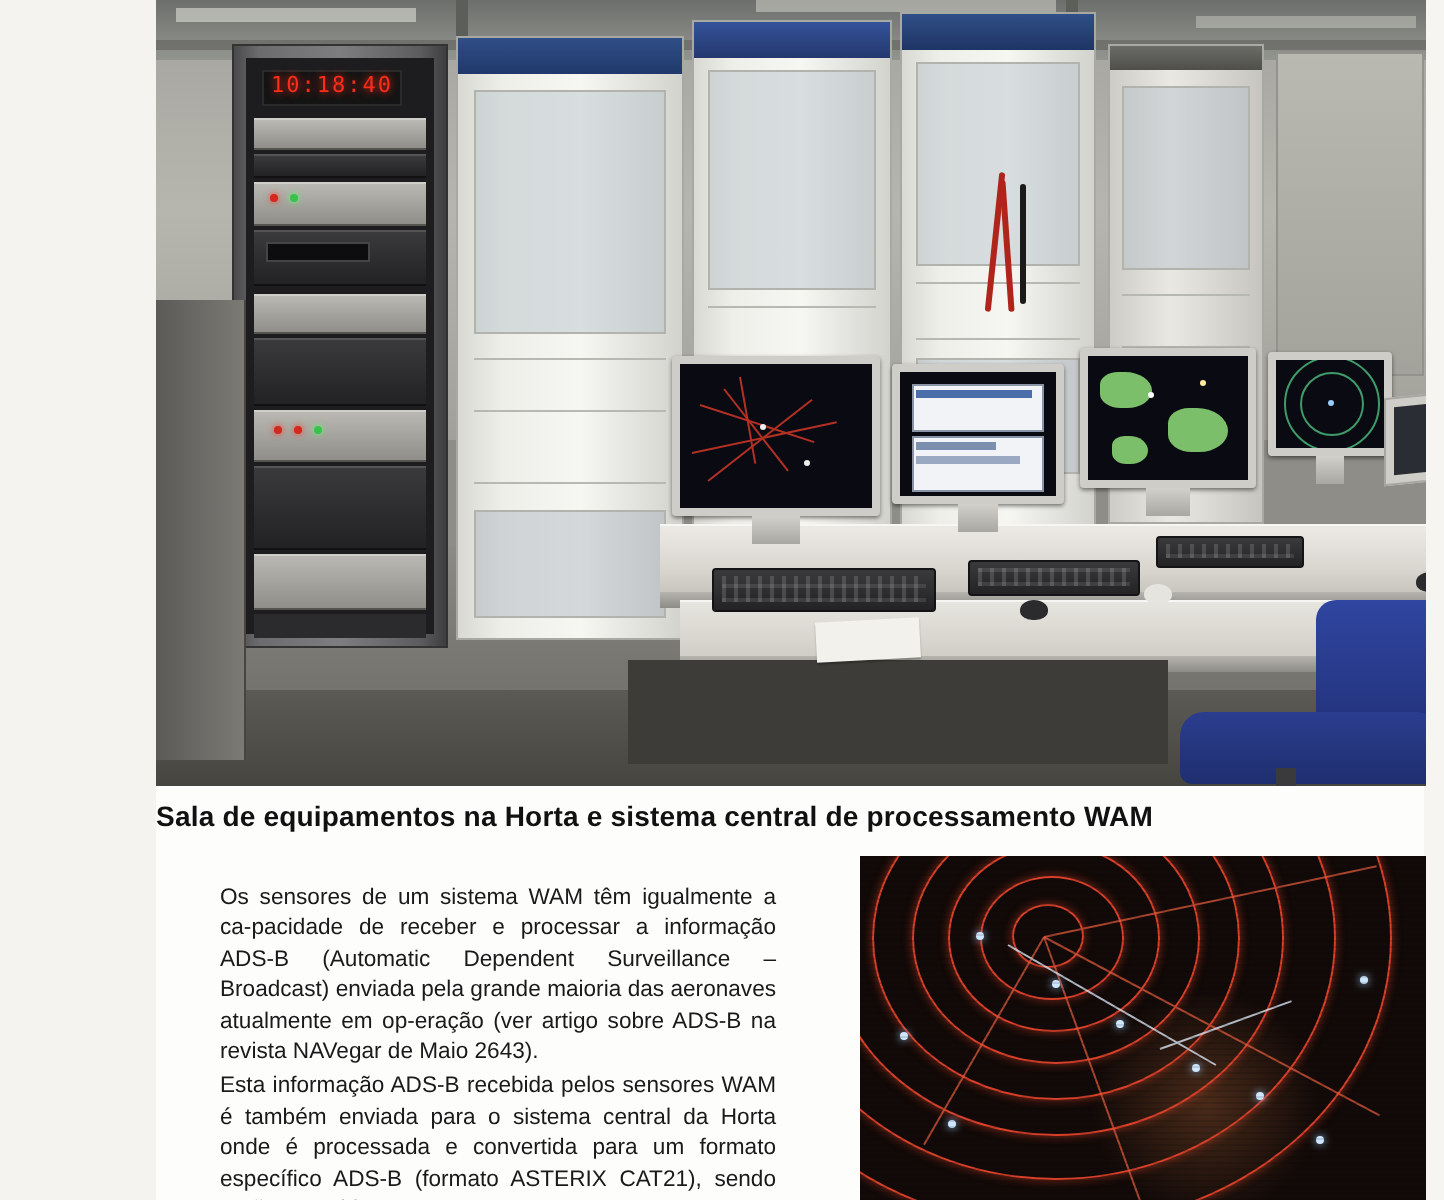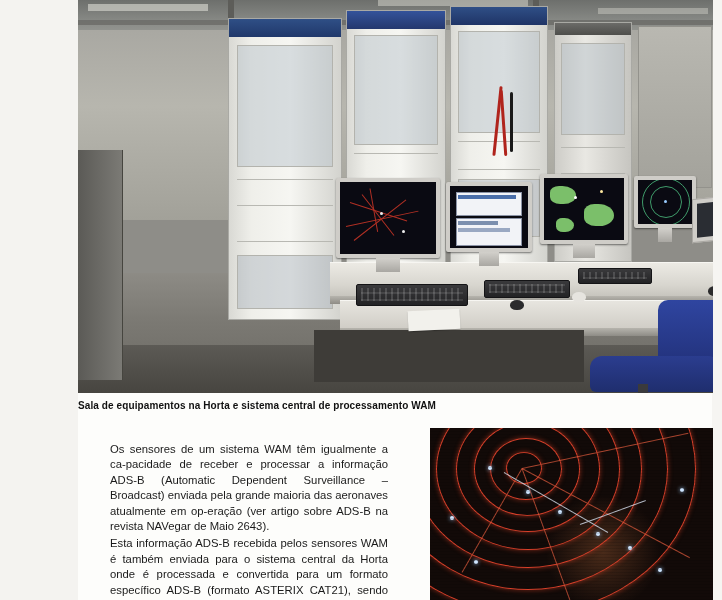--- a/index.html
+++ b/index.html
@@ -235,21 +235,21 @@
     border-radius: 2px;
   }
   .cable.black { background: #1a1a1a; }
 
   
   #caption {
     position: absolute;
     left: 78px;
     top: 400px;
     width: 560px;
-    font-size: 10px;
+    font-size: 14px;
     font-weight: bold;
     color: #111;
     letter-spacing: 0.1px;
   }
 
   
   #body-col {
     position: absolute;
     left: 110px;
     top: 442px;
@@ -325,20 +325,40 @@
     <div class="ph-floor-dark"></div>
 
     <div style="position:absolute;left:10px;top:4px;width:120px;height:7px;background:#cfcfc8;opacity:.7;"></div>
     <div style="position:absolute;left:300px;top:0px;width:150px;height:6px;background:#c9c9c2;opacity:.6;"></div>
     <div style="position:absolute;left:520px;top:8px;width:110px;height:6px;background:#c9c9c2;opacity:.5;"></div>
 
     <div style="position:absolute;left:0;top:20px;width:635px;height:5px;background:#6a6a66;opacity:.8;"></div>
     <div style="position:absolute;left:150px;top:0;width:6px;height:24px;background:#5d5d59;"></div>
     <div style="position:absolute;left:455px;top:0;width:6px;height:22px;background:#5d5d59;"></div>
 
+    <div class="rack" style="left:38px;top:22px;width:106px;height:300px;">
+      <div class="rack-inner" style="left:6px;top:6px;right:6px;bottom:6px;"></div>
+      <div class="clock-display" style="left:14px;top:12px;width:68px;height:16px;">10:18:40</div>
+      <div class="rack-panel" style="left:10px;top:36px;width:86px;height:14px;"></div>
+      <div class="rack-panel dark" style="left:10px;top:54px;width:86px;height:10px;"></div>
+      <div class="rack-panel" style="left:10px;top:68px;width:86px;height:20px;"></div>
+      <div class="led-red" style="left:18px;top:74px;width:4px;height:4px;border-radius:50%;"></div>
+      <div class="led-green" style="left:28px;top:74px;width:4px;height:4px;border-radius:50%;"></div>
+      <div class="rack-panel dark" style="left:10px;top:92px;width:86px;height:26px;"></div>
+      <div style="position:absolute;left:16px;top:98px;width:50px;height:8px;background:#0d0d0f;border:1px solid #444;"></div>
+      <div class="rack-panel" style="left:10px;top:124px;width:86px;height:18px;"></div>
+      <div class="rack-panel dark" style="left:10px;top:146px;width:86px;height:32px;"></div>
+      <div class="rack-panel" style="left:10px;top:182px;width:86px;height:24px;"></div>
+      <div class="led-red" style="left:20px;top:190px;width:4px;height:4px;border-radius:50%;"></div>
+      <div class="led-red" style="left:30px;top:190px;width:4px;height:4px;border-radius:50%;"></div>
+      <div class="led-green" style="left:40px;top:190px;width:4px;height:4px;border-radius:50%;"></div>
+      <div class="rack-panel dark" style="left:10px;top:210px;width:86px;height:40px;"></div>
+      <div class="rack-panel" style="left:10px;top:254px;width:86px;height:26px;"></div>
+      <div style="position:absolute;left:10px;top:284px;width:86px;height:12px;background:#2b2b2d;"></div>
+    </div>
 
     <div class="cabinet" style="left:150px;top:18px;width:112px;height:300px;">
       <div class="cab-top"></div>
       <div class="cab-window" style="left:8px;top:26px;right:8px;height:120px;"></div>
       <div class="cab-line" style="left:8px;top:160px;right:8px;"></div>
       <div class="cab-line" style="left:8px;top:186px;right:8px;"></div>
       <div class="cab-line" style="left:8px;top:222px;right:8px;"></div>
       <div style="position:absolute;left:8px;top:236px;right:8px;height:52px;background:rgba(150,160,175,0.35);border:1px solid #b3b3ad;"></div>
     </div>
 

